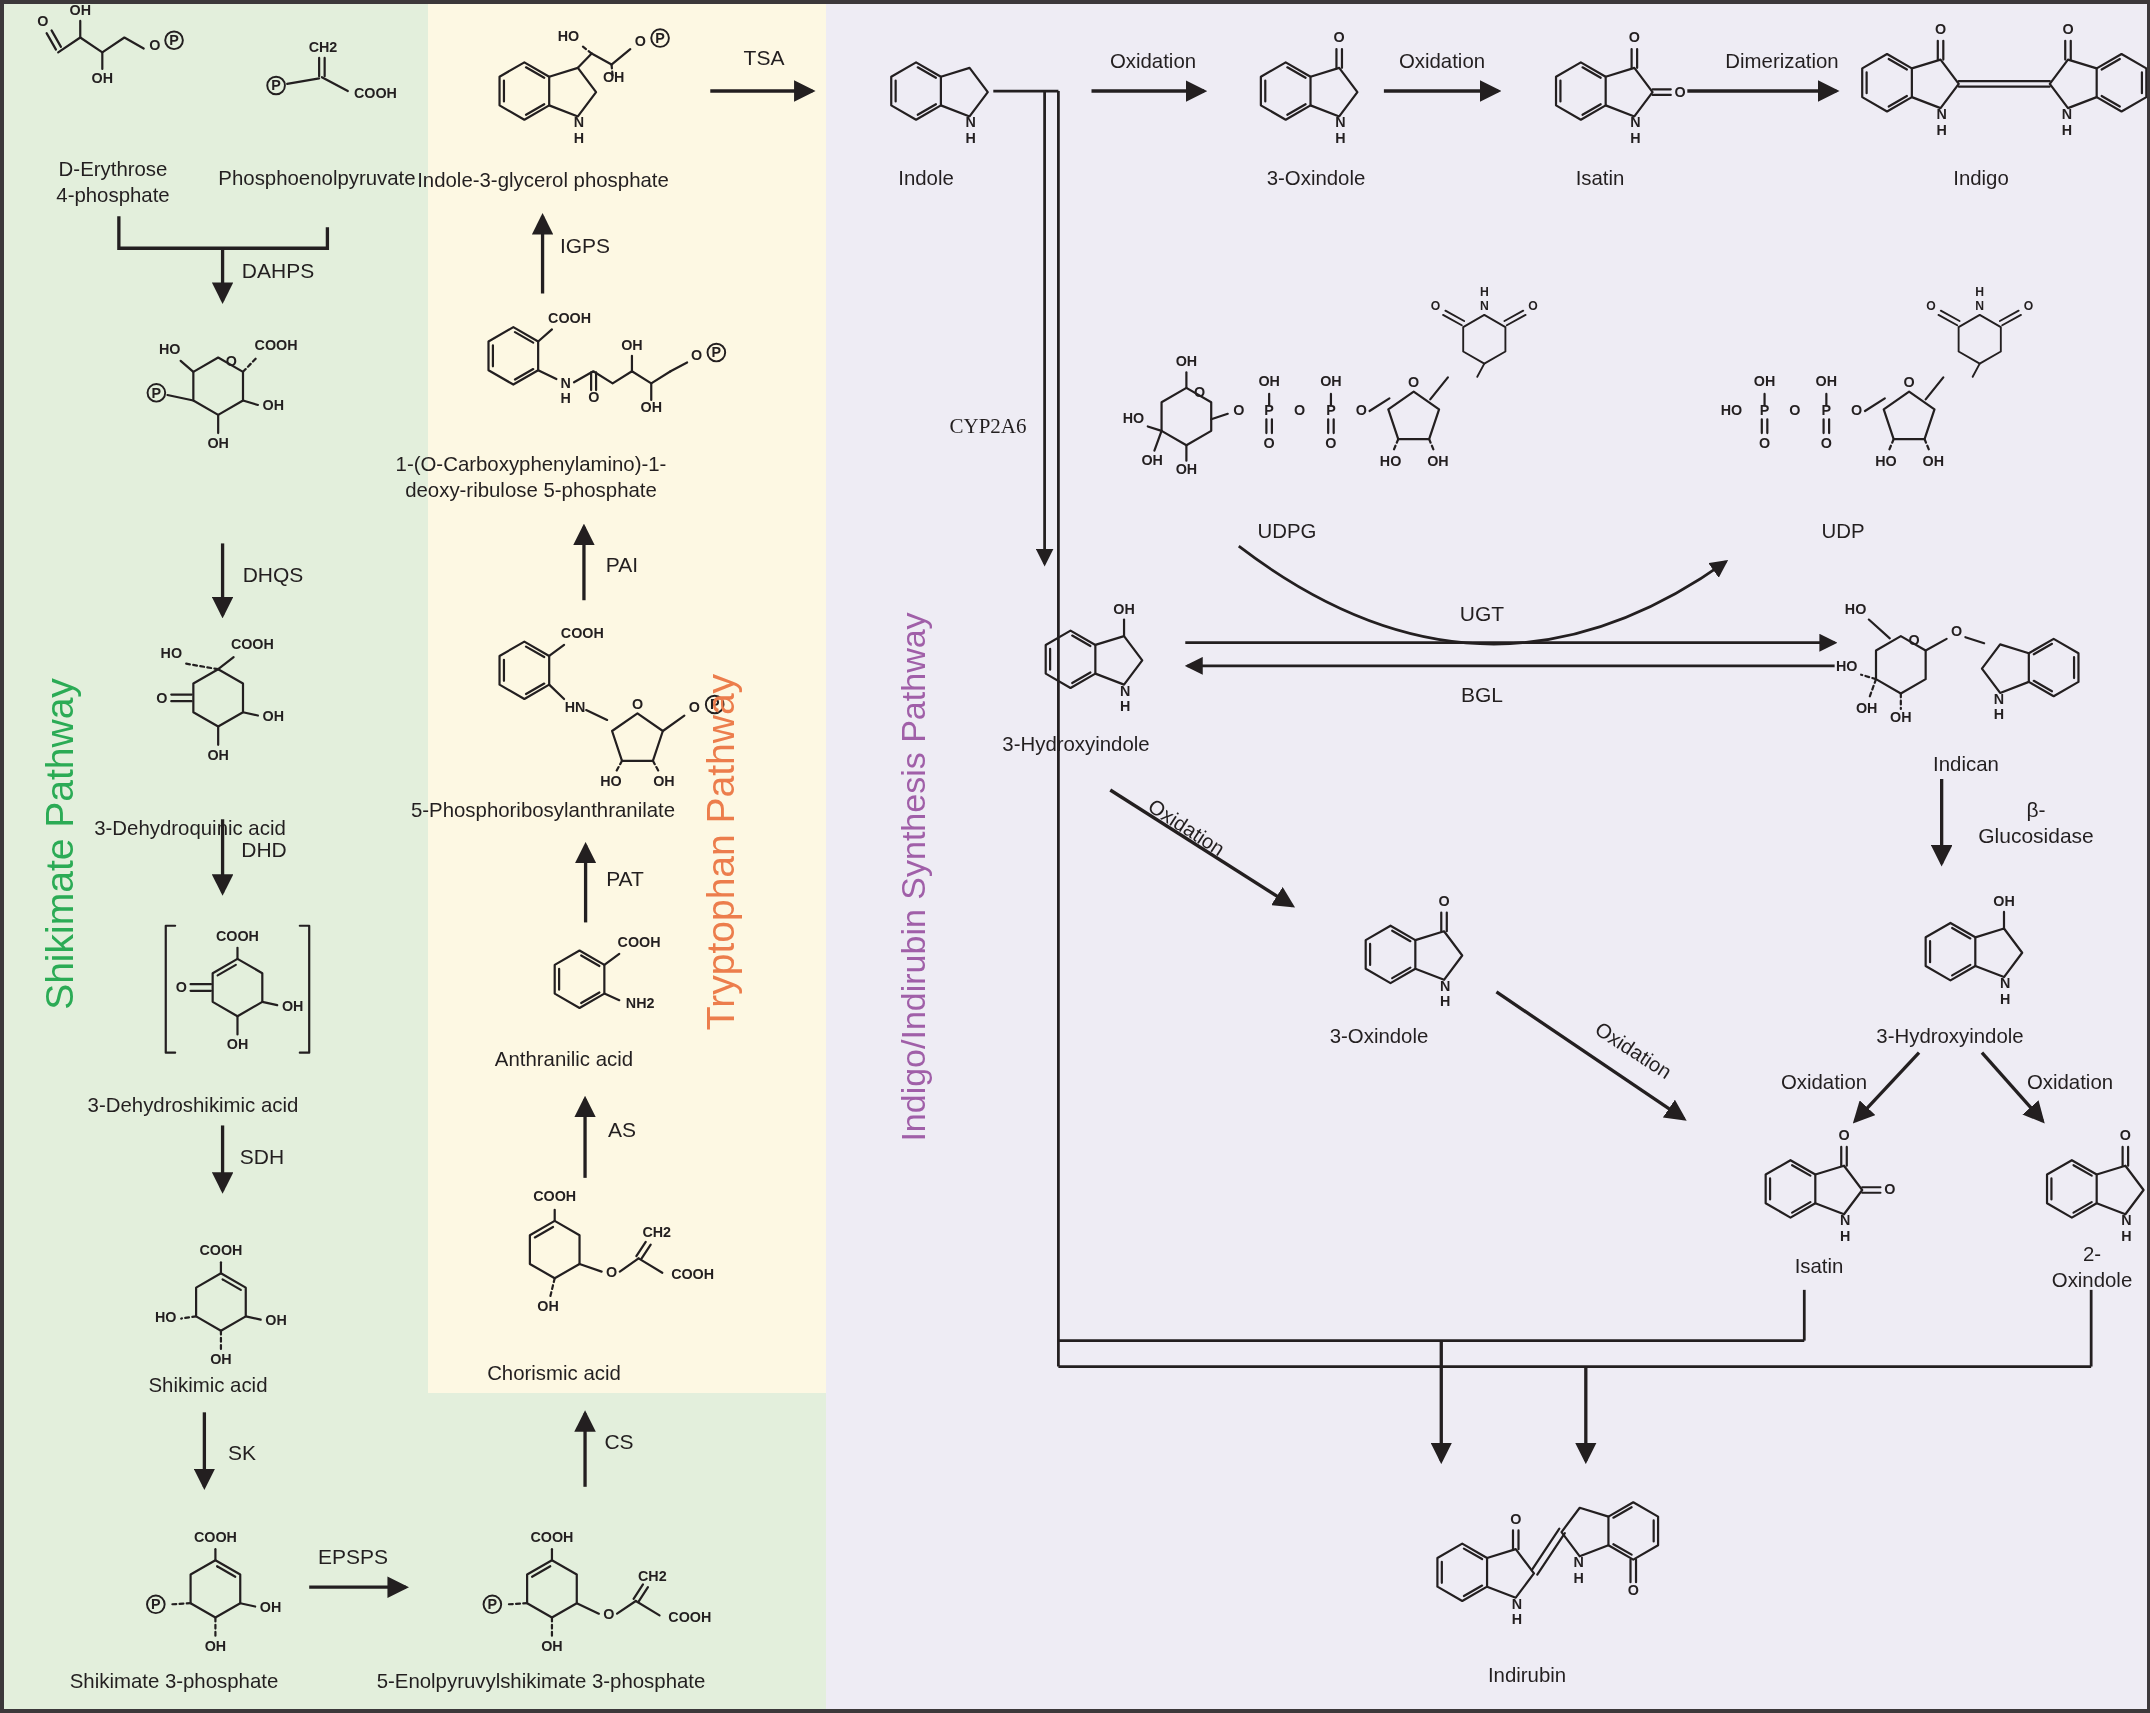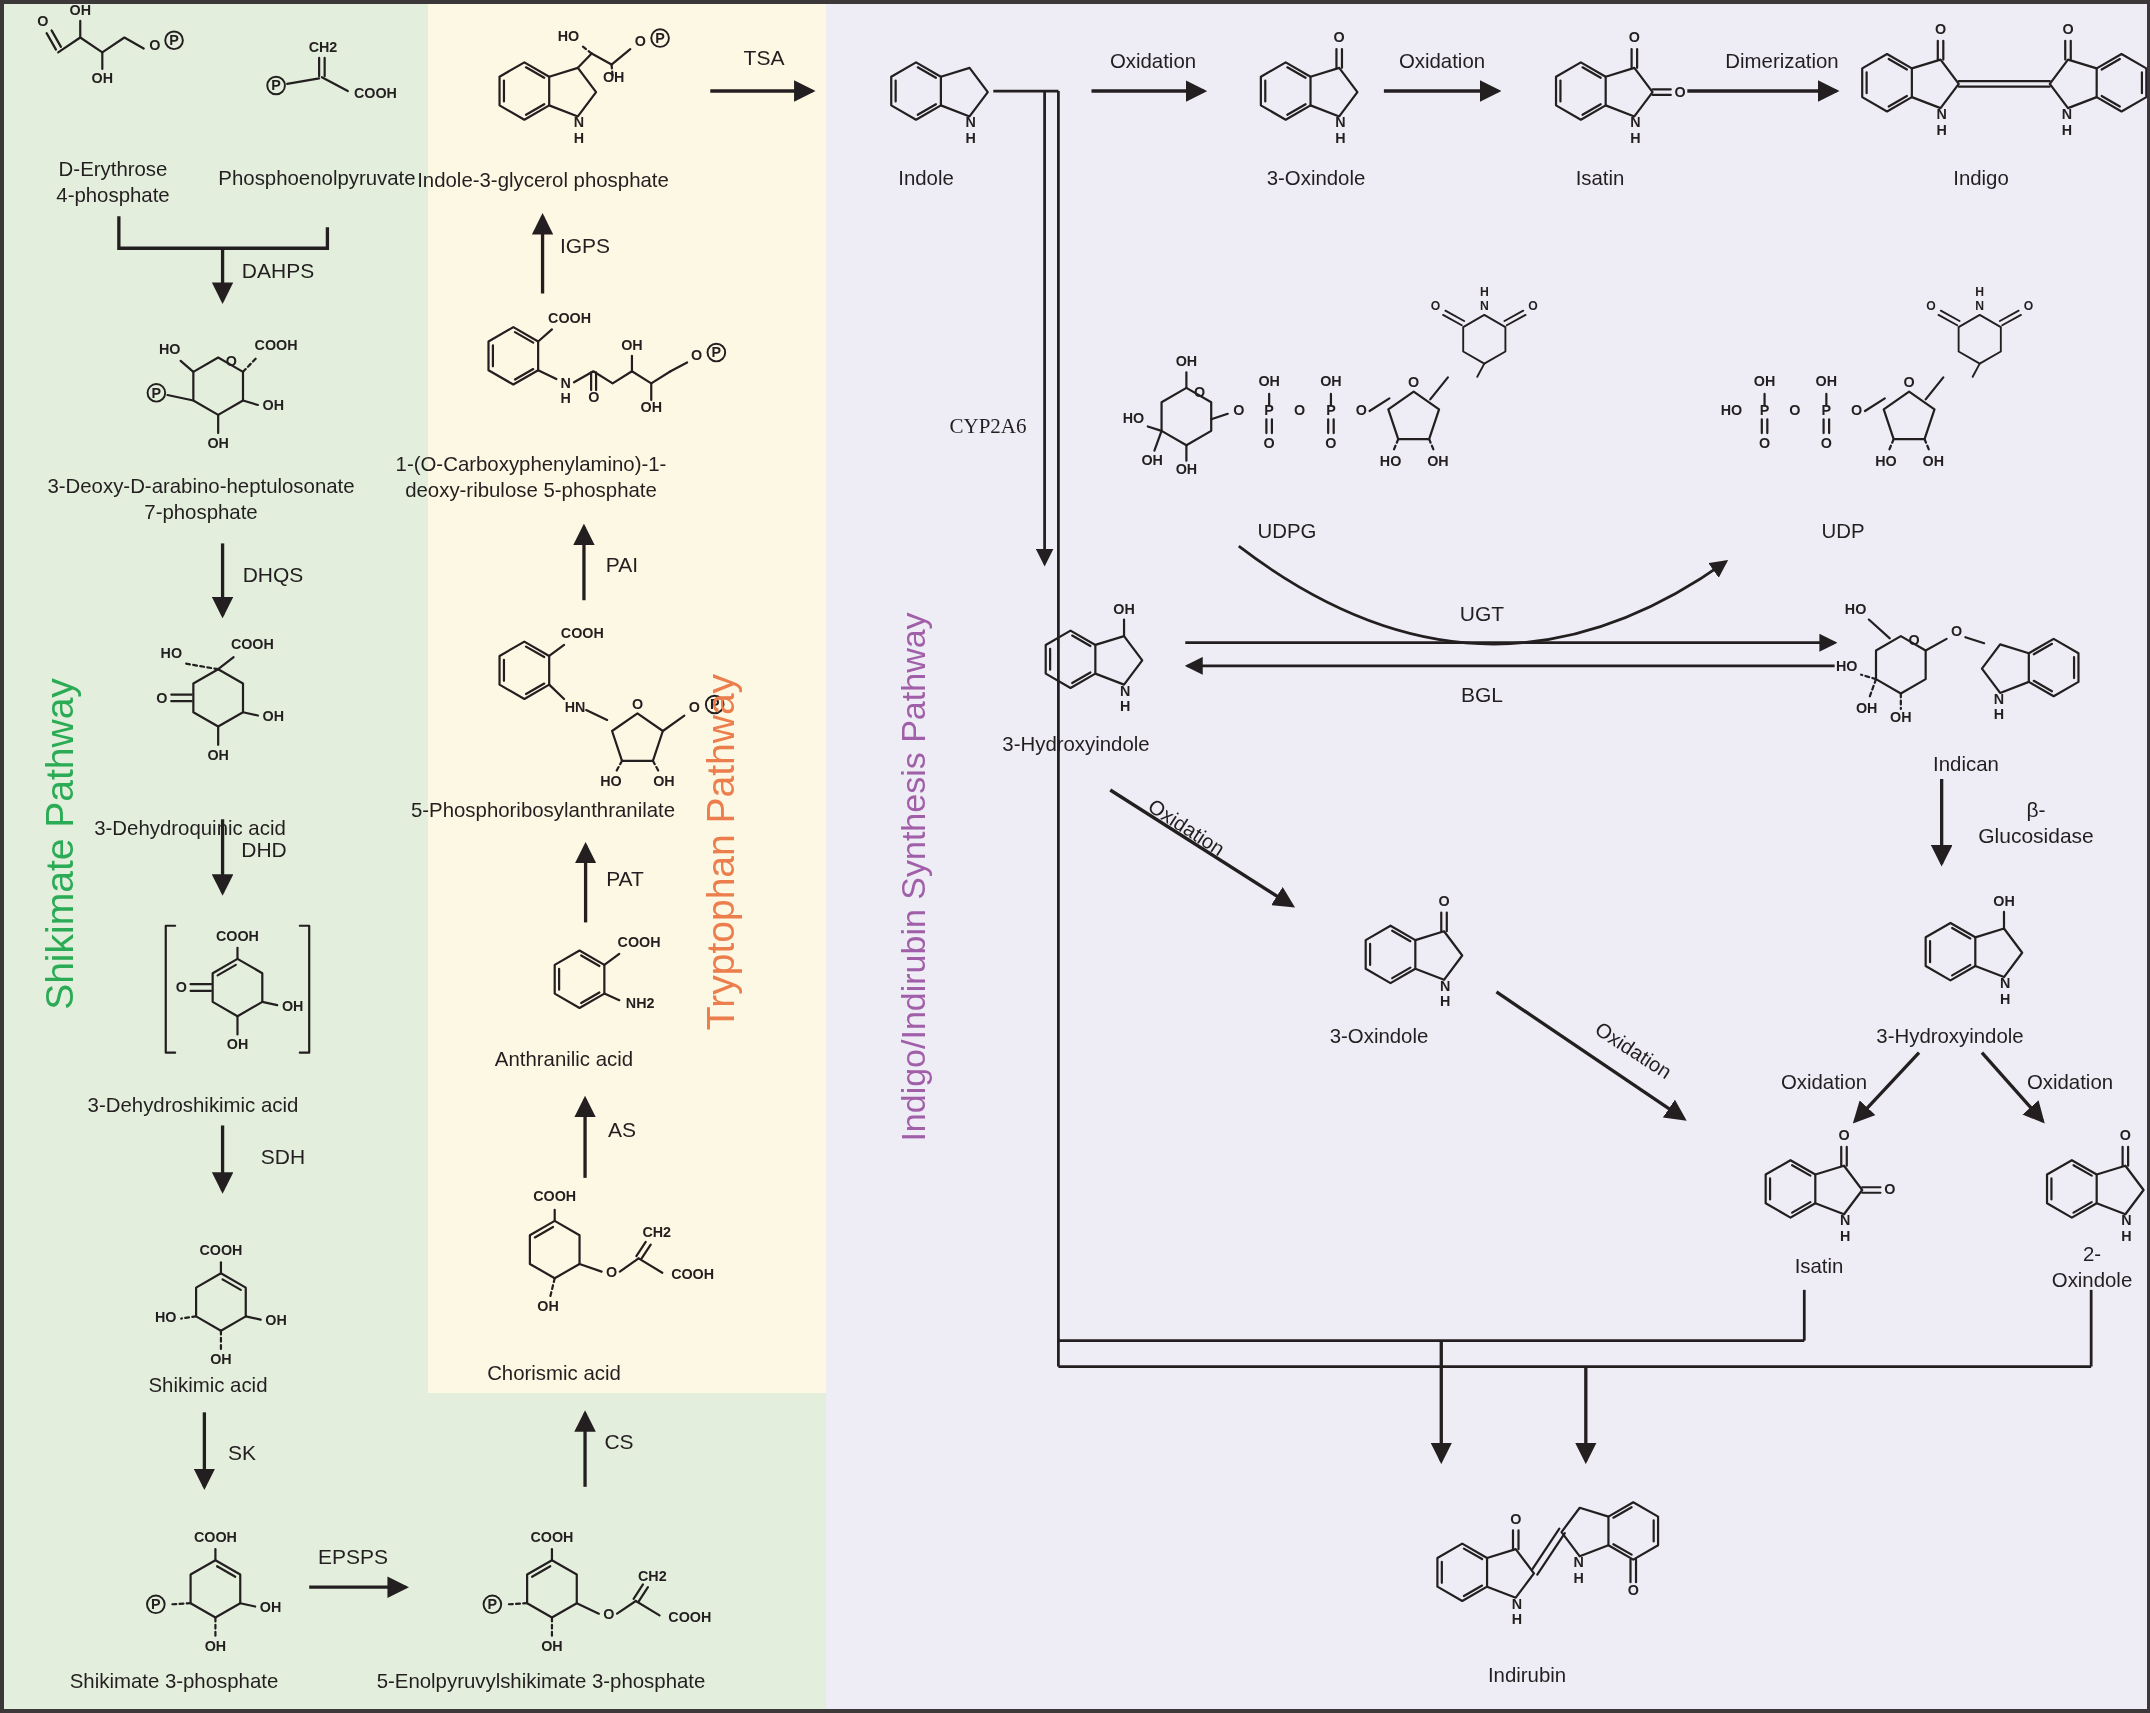--- a/index.html
+++ b/index.html
@@ -442,22 +442,20 @@
     </g>
   </svg>
 
   <div class="ptitle green" style="left:60px;top:844px;">Shikimate Pathway</div>
   <div class="ptitle orange" style="left:721px;top:852px;">Tryptophan Pathway</div>
   <div class="ptitle purple" style="left:913px;top:877px;">Indigo/Indirubin Synthesis Pathway</div>
 
   <div class="lbl" style="left:113px;top:182px;">D-Erythrose
 4-phosphate</div>
   <div class="lbl" style="left:317px;top:179px;">Phosphoenolpyruvate</div>
-  <div class="lbl" style="left:201px;top:499px;">3-Deoxy-D-arabino-heptulosonate
-7-phosphate</div>
   <div class="lbl" style="left:190px;top:797px;margin-top:32px;">3-Dehydroquinic acid</div>
   <div class="lbl" style="left:193px;top:1106px;">3-Dehydroshikimic acid</div>
   <div class="lbl" style="left:208px;top:1386px;">Shikimic acid</div>
   <div class="lbl" style="left:174px;top:1682px;">Shikimate 3-phosphate</div>
   <div class="lbl" style="left:541px;top:1682px;">5-Enolpyruvylshikimate 3-phosphate</div>
   <div class="lbl" style="left:554px;top:1374px;">Chorismic acid</div>
   <div class="lbl" style="left:564px;top:1060px;">Anthranilic acid</div>
   <div class="lbl" style="left:543px;top:811px;">5-Phosphoribosylanthranilate</div>
   <div class="lbl" style="left:531px;top:477px;">1-(O-Carboxyphenylamino)-1-
 deoxy-ribulose 5-phosphate</div>
@@ -472,21 +470,21 @@
   <div class="lbl" style="left:1966px;top:765px;">Indican</div>
   <div class="lbl" style="left:1379px;top:1037px;">3-Oxindole</div>
   <div class="lbl" style="left:1950px;top:1037px;">3-Hydroxyindole</div>
   <div class="lbl" style="left:1819px;top:1267px;">Isatin</div>
   <div class="lbl" style="left:2092px;top:1267px;">2-Oxindole</div>
   <div class="lbl" style="left:1527px;top:1676px;">Indirubin</div>
 
   <div class="lbl enz" style="left:278px;top:271px;">DAHPS</div>
   <div class="lbl enz" style="left:273px;top:575px;">DHQS</div>
   <div class="lbl enz" style="left:264px;top:850px;">DHD</div>
-  <div class="lbl enz" style="left:262px;top:1157px;margin-left:21px;">SDH</div>
+  <div class="lbl enz" style="left:262px;top:1157px;">SDH</div>
   <div class="lbl enz" style="left:242px;top:1453px;">SK</div>
   <div class="lbl enz" style="left:353px;top:1557px;">EPSPS</div>
   <div class="lbl enz" style="left:619px;top:1442px;">CS</div>
   <div class="lbl enz" style="left:622px;top:1130px;">AS</div>
   <div class="lbl enz" style="left:625px;top:879px;">PAT</div>
   <div class="lbl enz" style="left:622px;top:565px;">PAI</div>
   <div class="lbl enz" style="left:585px;top:246px;">IGPS</div>
   <div class="lbl enz" style="left:764px;top:58px;">TSA</div>
   <div class="lbl enz" style="left:988px;top:426px;font-family:Liberation Serif, serif;">CYP2A6</div>
   <div class="lbl enz" style="left:1482px;top:614px;">UGT</div>

